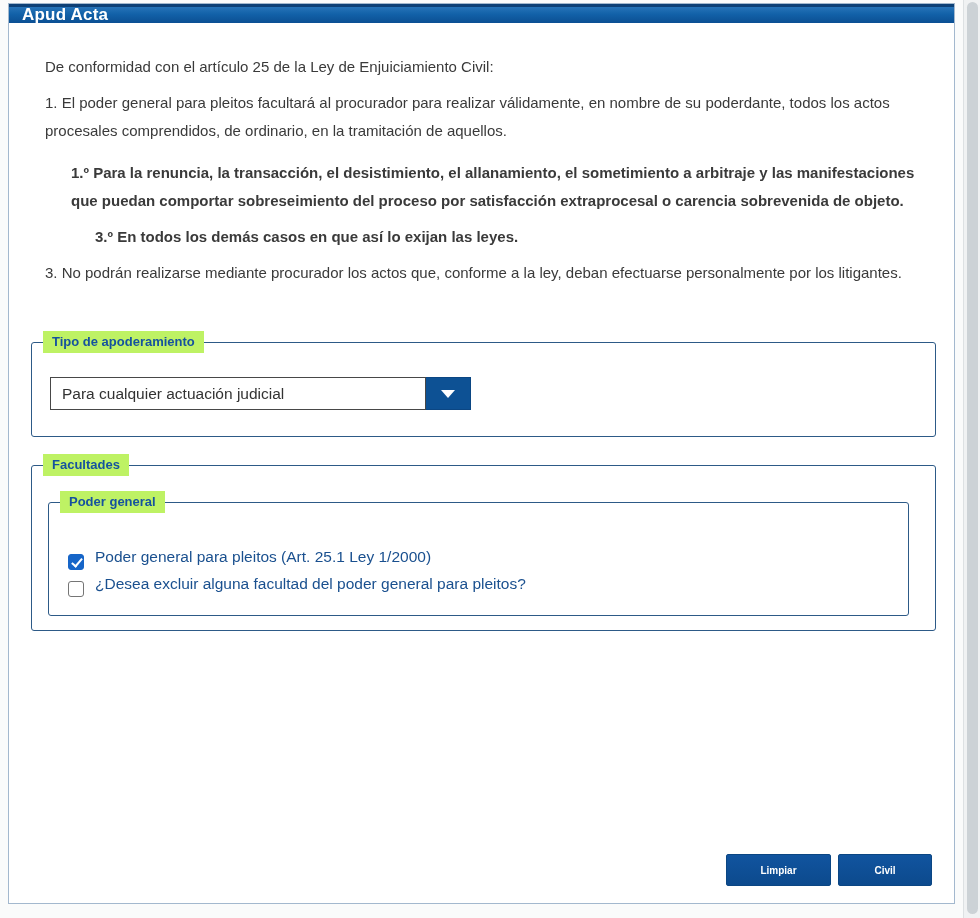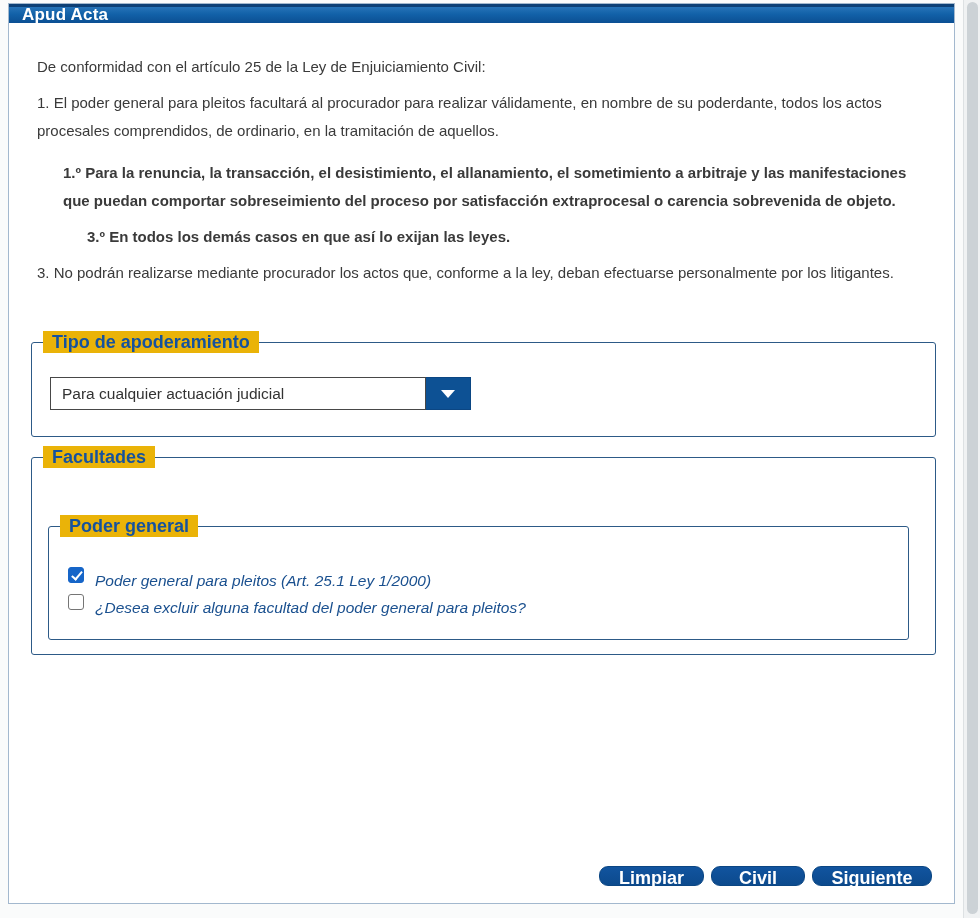--- a/index.html
+++ b/index.html
@@ -30,81 +30,80 @@
     display: flex; align-items: center;
   }
   .panel-title {
     color: #ffffff; font-size: 17px; font-weight: bold; padding-left: 13px;
     letter-spacing: 0.2px;
   }
   .content {
     padding: 30px 14px 0 28px;
     color: #3a3a3a; font-size: 15px;
   }
-  .content p { margin: 0 0 8px 0; line-height: 28px; width: 900px; }
+  .content p { margin: 0 0 8px 8px; line-height: 28px; width: 900px; }
   p.indent { padding-left: 26px; font-weight: bold; }
   p.indent.first { margin-top: 14px; }
   p.indent.deep { padding-left: 50px; }
   
   .fieldset {
     position: relative; border: 1px solid #2d5a87; border-radius: 3px;
     margin-left: -6px; margin-right: 4px;
   }
   .legend {
-    position: absolute; top: -12px; left: 11px; background: #eab308;
-    padding: 0 9px; color: #15529e; font-size: 18px; font-weight: bold;
+    position: absolute; top: -12px; left: 11px; background: #bef264;
+    padding: 0 9px; color: #15529e; font-size: 13px; font-weight: bold;
     line-height: 22px; white-space: nowrap;
   }
   .fieldset.tipo { margin-top: 55px; height: 95px; }
-  .fieldset.facultades { margin-top: 20px; padding: 68px 26px 14px 16px; }
+  .fieldset.facultades { margin-top: 28px; padding: 36px 26px 14px 16px; }
   .fieldset.inner { margin: 0; padding: 40px 20px 18px 19px; }
   
   .select { display: flex; width: 421px; height: 33px; margin: 34px 0 0 18px; }
   .select-value {
     flex: 1 1 auto; background: #ffffff; border: 1px solid #474747;
     color: #333333; font-size: 15.5px; display: flex; align-items: center;
     padding: 0 11px; cursor: pointer;
   }
   .select-btn {
     flex: 0 0 45px; background: #0d5194; border: 1px solid #0b4683;
     border-left: none; display: flex; align-items: center; justify-content: center;
     cursor: pointer;
   }
   .triangle {
     width: 0; height: 0;
     border-left: 7px solid transparent; border-right: 7px solid transparent;
     border-top: 8px solid #ffffff;
   }
   
   .check-row {
-    display: flex; align-items: flex-start; gap: 11px; line-height: 27px;
+    display: flex; align-items: flex-end; gap: 11px; line-height: 27px;
     cursor: pointer;
-    font-style: italic;
   }
   .checkbox {
     position: relative; width: 16px; height: 16px; flex: 0 0 auto;
     border: 1px solid #757575; border-radius: 3px; background: #ffffff;
   }
   .checkbox.checked { background: #1665c8; border-color: #1665c8; }
   .checkbox.checked::after {
     content: ""; position: absolute; left: 5px; top: 1px;
     width: 4px; height: 9px;
     border: solid #ffffff; border-width: 0 2px 2px 0;
     transform: rotate(40deg);
   }
   .check-label { color: #1a508f; font-size: 15.5px; }
   
   .actions {
     position: absolute; right: 22px; bottom: 17px; display: flex; gap: 7px;
   }
   .btn {
-    height: 20px; border: 1px solid #0b4683; border-radius: 9px;
+    height: 32px; border: 1px solid #0b4683; border-radius: 2px;
     background: linear-gradient(180deg, #11549f 0%, #0c4a8d 100%);
     color: #ffffff; font-family: "Liberation Sans", sans-serif;
-    font-size: 18px; font-weight: bold; cursor: pointer;
+    font-size: 10px; font-weight: bold; cursor: pointer;
   }
   .btn.limpiar { width: 105px; }
   .btn.volver { width: 94px; }
   .btn.siguiente { width: 120px; }
 </style>
 </head>
 <body>
 
 <div class="scrollbar">
   <div class="scroll-thumb"></div>
@@ -150,16 +149,15 @@
           <span class="check-label">¿Desea excluir alguna facultad del poder general para pleitos?</span>
         </div>
       </div>
     </div>
 
   </div>
 
   <div class="actions">
     <button class="btn limpiar">Limpiar</button>
     <button class="btn volver">Civil</button>
-    <button class="btn siguiente">Siguiente</button>
   </div>
 
 </div>
 
 </body></html>

